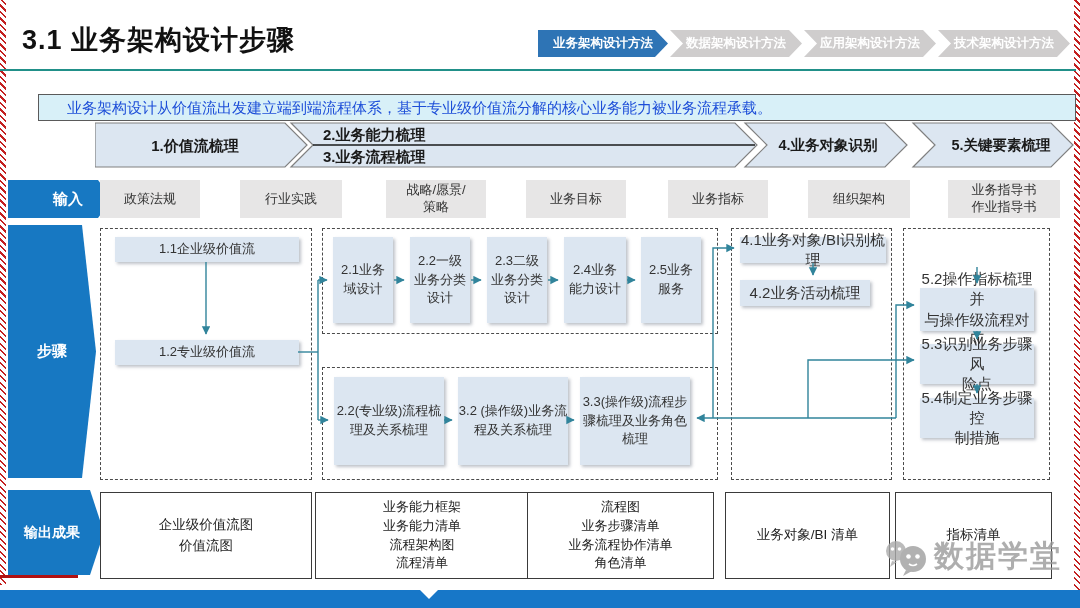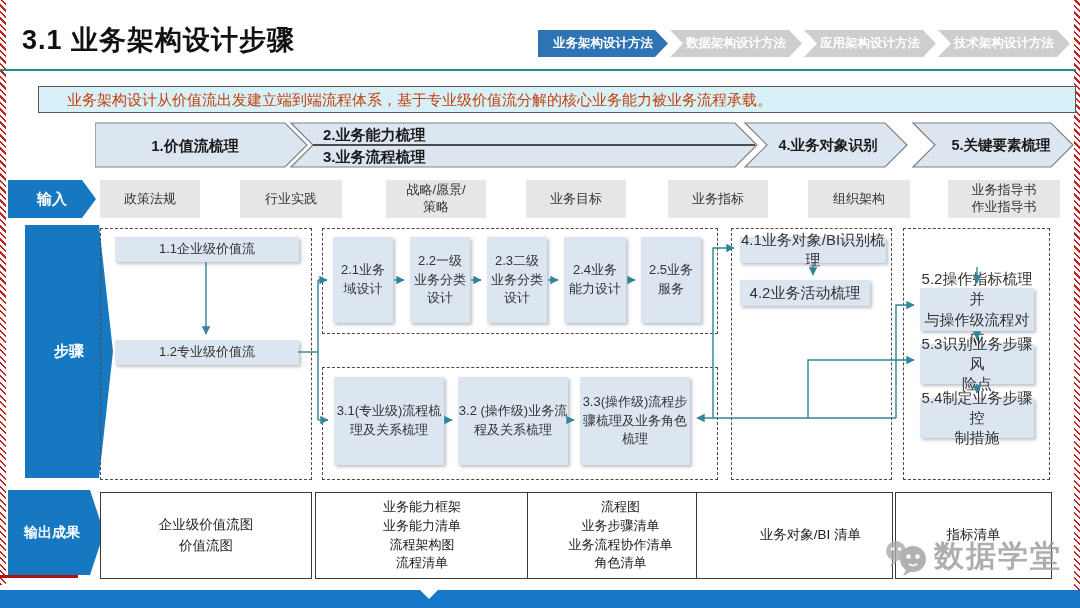--- a/index.html
+++ b/index.html
@@ -21,29 +21,29 @@
   #headrule{position:absolute;left:0;top:69px;width:1076px;height:2px;background:#219089;}
   #nav{position:absolute;left:538px;top:30px;height:27px;}
   .chev{position:absolute;top:0;height:27px;display:flex;align-items:center;justify-content:center;
         font-size:12.5px;font-weight:bold;color:#ffffff;
         clip-path:polygon(0 0,calc(100% - 13px) 0,100% 50%,calc(100% - 13px) 100%,0 100%,13px 50%);}
   .chev.first{clip-path:polygon(0 0,calc(100% - 13px) 0,100% 50%,calc(100% - 13px) 100%,0 100%);}
   .chev.active{background:#2e74b5;}
   .chev.idle{background:#cfcdcd;}
 
   
-  #banner{position:absolute;left:38px;top:86px;width:1008px;height:25px;background:#d8f0f8;
-          border:1px solid #5a5a5a;font-size:15px;color:#c2410c;line-height:25px;padding-left:28px;}
+  #banner{position:absolute;left:38px;top:94px;width:1008px;height:25px;background:#d8f0f8;
+          border:1px solid #5a5a5a;font-size:15px;color:#1d4ed8;line-height:25px;padding-left:28px;}
 
   
   .lane{position:absolute;left:8px;width:88px;background:#1778c2;color:#fff;font-weight:bold;
         display:flex;align-items:center;justify-content:center;text-align:center;
         clip-path:polygon(0 0,calc(100% - 14px) 0,100% 50%,calc(100% - 14px) 100%,0 100%);}
-  #lane-input{top:180px;height:38px;font-size:15px;}
-  #lane-steps{top:225px;height:253px;font-size:15px;margin-left:17px;}
+  #lane-input{top:180px;height:38px;font-size:15px;padding-left:16px;}
+  #lane-steps{top:225px;height:253px;font-size:15px;}
   #lane-output{top:490px;height:85px;font-size:14px;padding-right:8px;}
 
   
   .inbox{position:absolute;top:180px;height:38px;background:#e7e6e6;color:#333;font-size:13px;
          display:flex;align-items:center;justify-content:center;text-align:center;
          white-space:pre-line;line-height:1.3;}
 
   
   .dashed{position:absolute;border:1.5px dashed #4a4a4a;}
 
@@ -137,21 +137,21 @@
 业务分类
 设计</div>
   <div class="sbox" style="left:487px;top:237px;width:60px;height:86px;">2.3二级
 业务分类
 设计</div>
   <div class="sbox" style="left:564px;top:237px;width:62px;height:86px;">2.4业务
 能力设计</div>
   <div class="sbox" style="left:641px;top:237px;width:60px;height:86px;">2.5业务
 服务</div>
 
-  <div class="sbox" style="left:334px;top:377px;width:110px;height:88px;">3.1(专业级)流程梳
+  <div class="sbox" style="left:334px;top:377px;width:110px;height:88px;">2.2(专业级)流程梳
 理及关系梳理</div>
   <div class="sbox" style="left:458px;top:377px;width:110px;height:88px;">3.2 (操作级)业务流
 程及关系梳理</div>
   <div class="sbox" style="left:580px;top:377px;width:110px;height:88px;">3.3(操作级)流程步
 骤梳理及业务角色
 梳理</div>
 
   <div class="sbox small" style="left:740px;top:237px;width:146px;height:26px;">4.1业务对象/BI识别梳理</div>
   <div class="sbox small" style="left:740px;top:280px;width:130px;height:26px;">4.2业务活动梳理</div>
 
@@ -198,21 +198,21 @@
   <div class="obox" style="left:100px;width:210px;">企业级价值流图
 价值流图</div>
   <div class="obox" style="left:315px;width:212px;font-size:13px;line-height:1.45;">业务能力框架
 业务能力清单
 流程架构图
 流程清单</div>
   <div class="obox" style="left:527px;width:185px;font-size:13px;line-height:1.45;">流程图
 业务步骤清单
 业务流程协作清单
 角色清单</div>
-  <div class="obox" style="left:696px;width:163px;padding-left:32px;">业务对象/BI 清单</div>
+  <div class="obox" style="left:725px;width:163px;">业务对象/BI 清单</div>
   <div class="obox" style="left:895px;width:155px;">指标清单</div>
 
   <div id="watermark">
     <svg width="48" height="40" viewBox="0 0 48 40">
       <circle cx="14" cy="14" r="10" fill="#ababab"></circle>
       <circle cx="10.5" cy="12" r="1.8" fill="#ffffff"></circle>
       <circle cx="17.5" cy="12" r="1.8" fill="#ffffff"></circle>
       <path d="M10 24 L8 30 L15 25 Z" fill="#ababab"></path>
       <circle cx="31" cy="22" r="13" fill="#9e9e9e"></circle>
       <circle cx="26.5" cy="19.5" r="2.3" fill="#ffffff"></circle>

